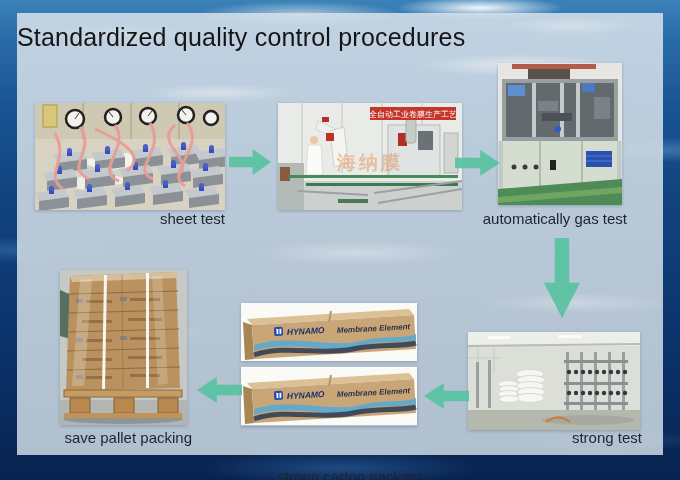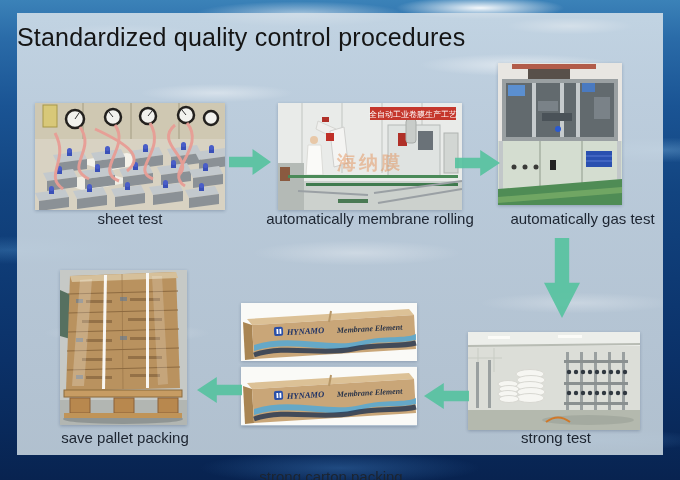--- a/index.html
+++ b/index.html
@@ -18,23 +18,23 @@
   .panel{position:absolute;left:17px;top:13px;width:646px;height:442px;
     background:
       radial-gradient(ellipse 140px 16px at 500px 52px, rgba(255,255,255,.5), transparent 70%),
       radial-gradient(ellipse 110px 13px at 200px 80px, rgba(255,255,255,.4), transparent 70%),
       radial-gradient(ellipse 150px 18px at 340px 240px, rgba(255,255,255,.32), transparent 70%),
       radial-gradient(ellipse 120px 14px at 110px 320px, rgba(255,255,255,.3), transparent 70%),
       radial-gradient(ellipse 140px 15px at 560px 290px, rgba(255,255,255,.28), transparent 70%),
       linear-gradient(180deg, rgba(213,224,233,.88), rgba(195,209,220,.9));}
   .title{position:absolute;left:17px;top:23px;width:676px;text-align:left;
     font-size:25px;font-weight:500;color:#151515;letter-spacing:.2px;}
-  .photo{position:absolute;box-shadow:0 1px 3px rgba(20,40,70,.25);font-family:Liberation Serif, serif;}
+  .photo{position:absolute;box-shadow:0 1px 3px rgba(20,40,70,.25);}
   .photo svg{display:block;}
-  .step-label{position:absolute;text-align:center;font-size:15px;color:#1c2430;}
+  .step-label{position:absolute;text-align:right;font-size:15px;color:#1c2430;}
   .arrow{position:absolute;background:#57c2a0;opacity:.92;}
   .arrow-right{clip-path:polygon(0 30%,56% 30%,56% 0,100% 50%,56% 100%,56% 70%,0 70%);}
   .arrow-left{clip-path:polygon(100% 30%,44% 30%,44% 0,0 50%,44% 100%,44% 70%,100% 70%);}
   .arrow-down{clip-path:polygon(30% 0,70% 0,70% 56%,100% 56%,50% 100%,0 56%,30% 56%);}
 </style>
 </head>
 <body>
 
 <div class="page">
   <div class="panel"></div>
@@ -310,18 +310,17 @@
     </svg>
   </div>
 
   <div class="arrow arrow-right" style="left:229px;top:149px;width:42px;height:26px;"></div>
   <div class="arrow arrow-right" style="left:455px;top:150px;width:45px;height:26px;"></div>
   <div class="arrow arrow-down" style="left:544px;top:238px;width:36px;height:80px;"></div>
   <div class="arrow arrow-left" style="left:424px;top:383px;width:45px;height:26px;"></div>
   <div class="arrow arrow-left" style="left:197px;top:377px;width:45px;height:26px;"></div>
 
   <div class="step-label" style="left:35px;top:210px;width:190px;">sheet test</div>
-  <div class="step-label" style="left:260px;top:210px;width:220px;">automatically membrane rolling</div>
-  <div class="step-label" style="left:500px;top:210px;width:165px;">automatically gas test</div>
+  <div class="step-label" style="left:462px;top:210px;width:165px;">automatically gas test</div>
   <div class="step-label" style="left:470px;top:429px;width:172px;">strong test</div>
   <div class="step-label" style="left:241px;top:429px;width:180px;margin-top:39px;">strong carton packing</div>
-  <div class="step-label" style="left:41px;top:429px;width:168px;">save pallet packing</div>
+  <div class="step-label" style="left:24px;top:429px;width:168px;">save pallet packing</div>
 </div>
 
 </body></html>

